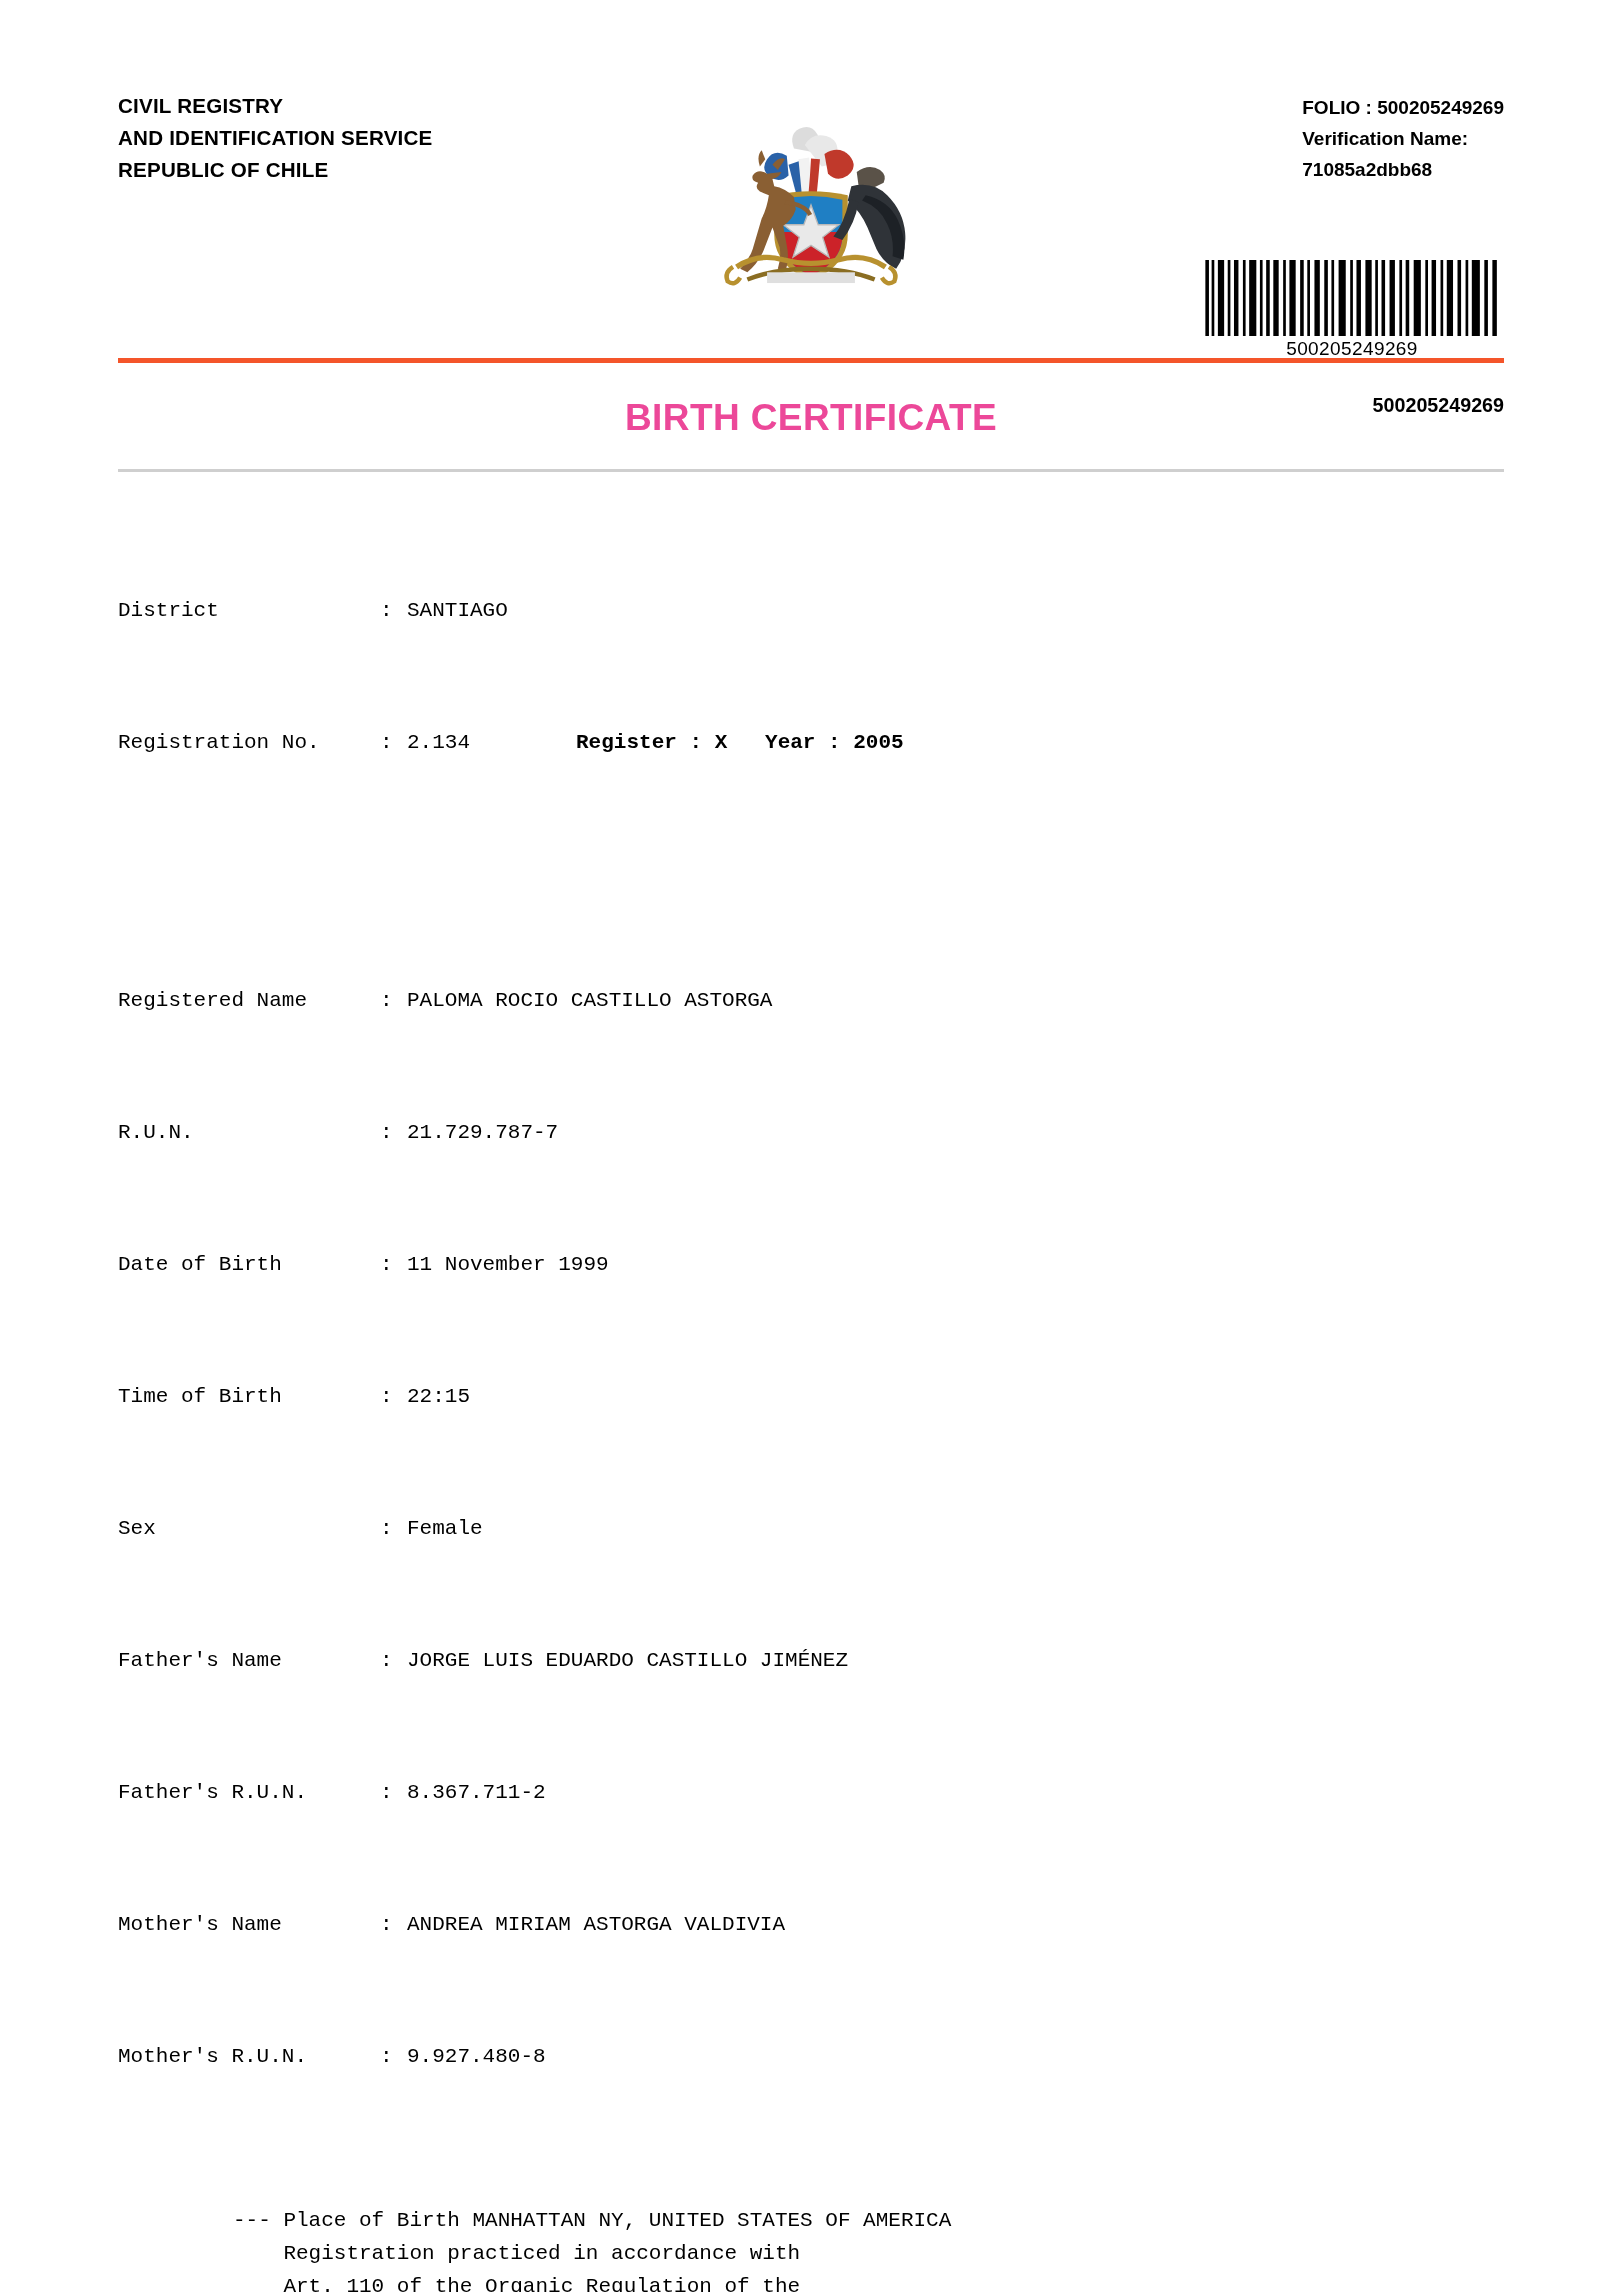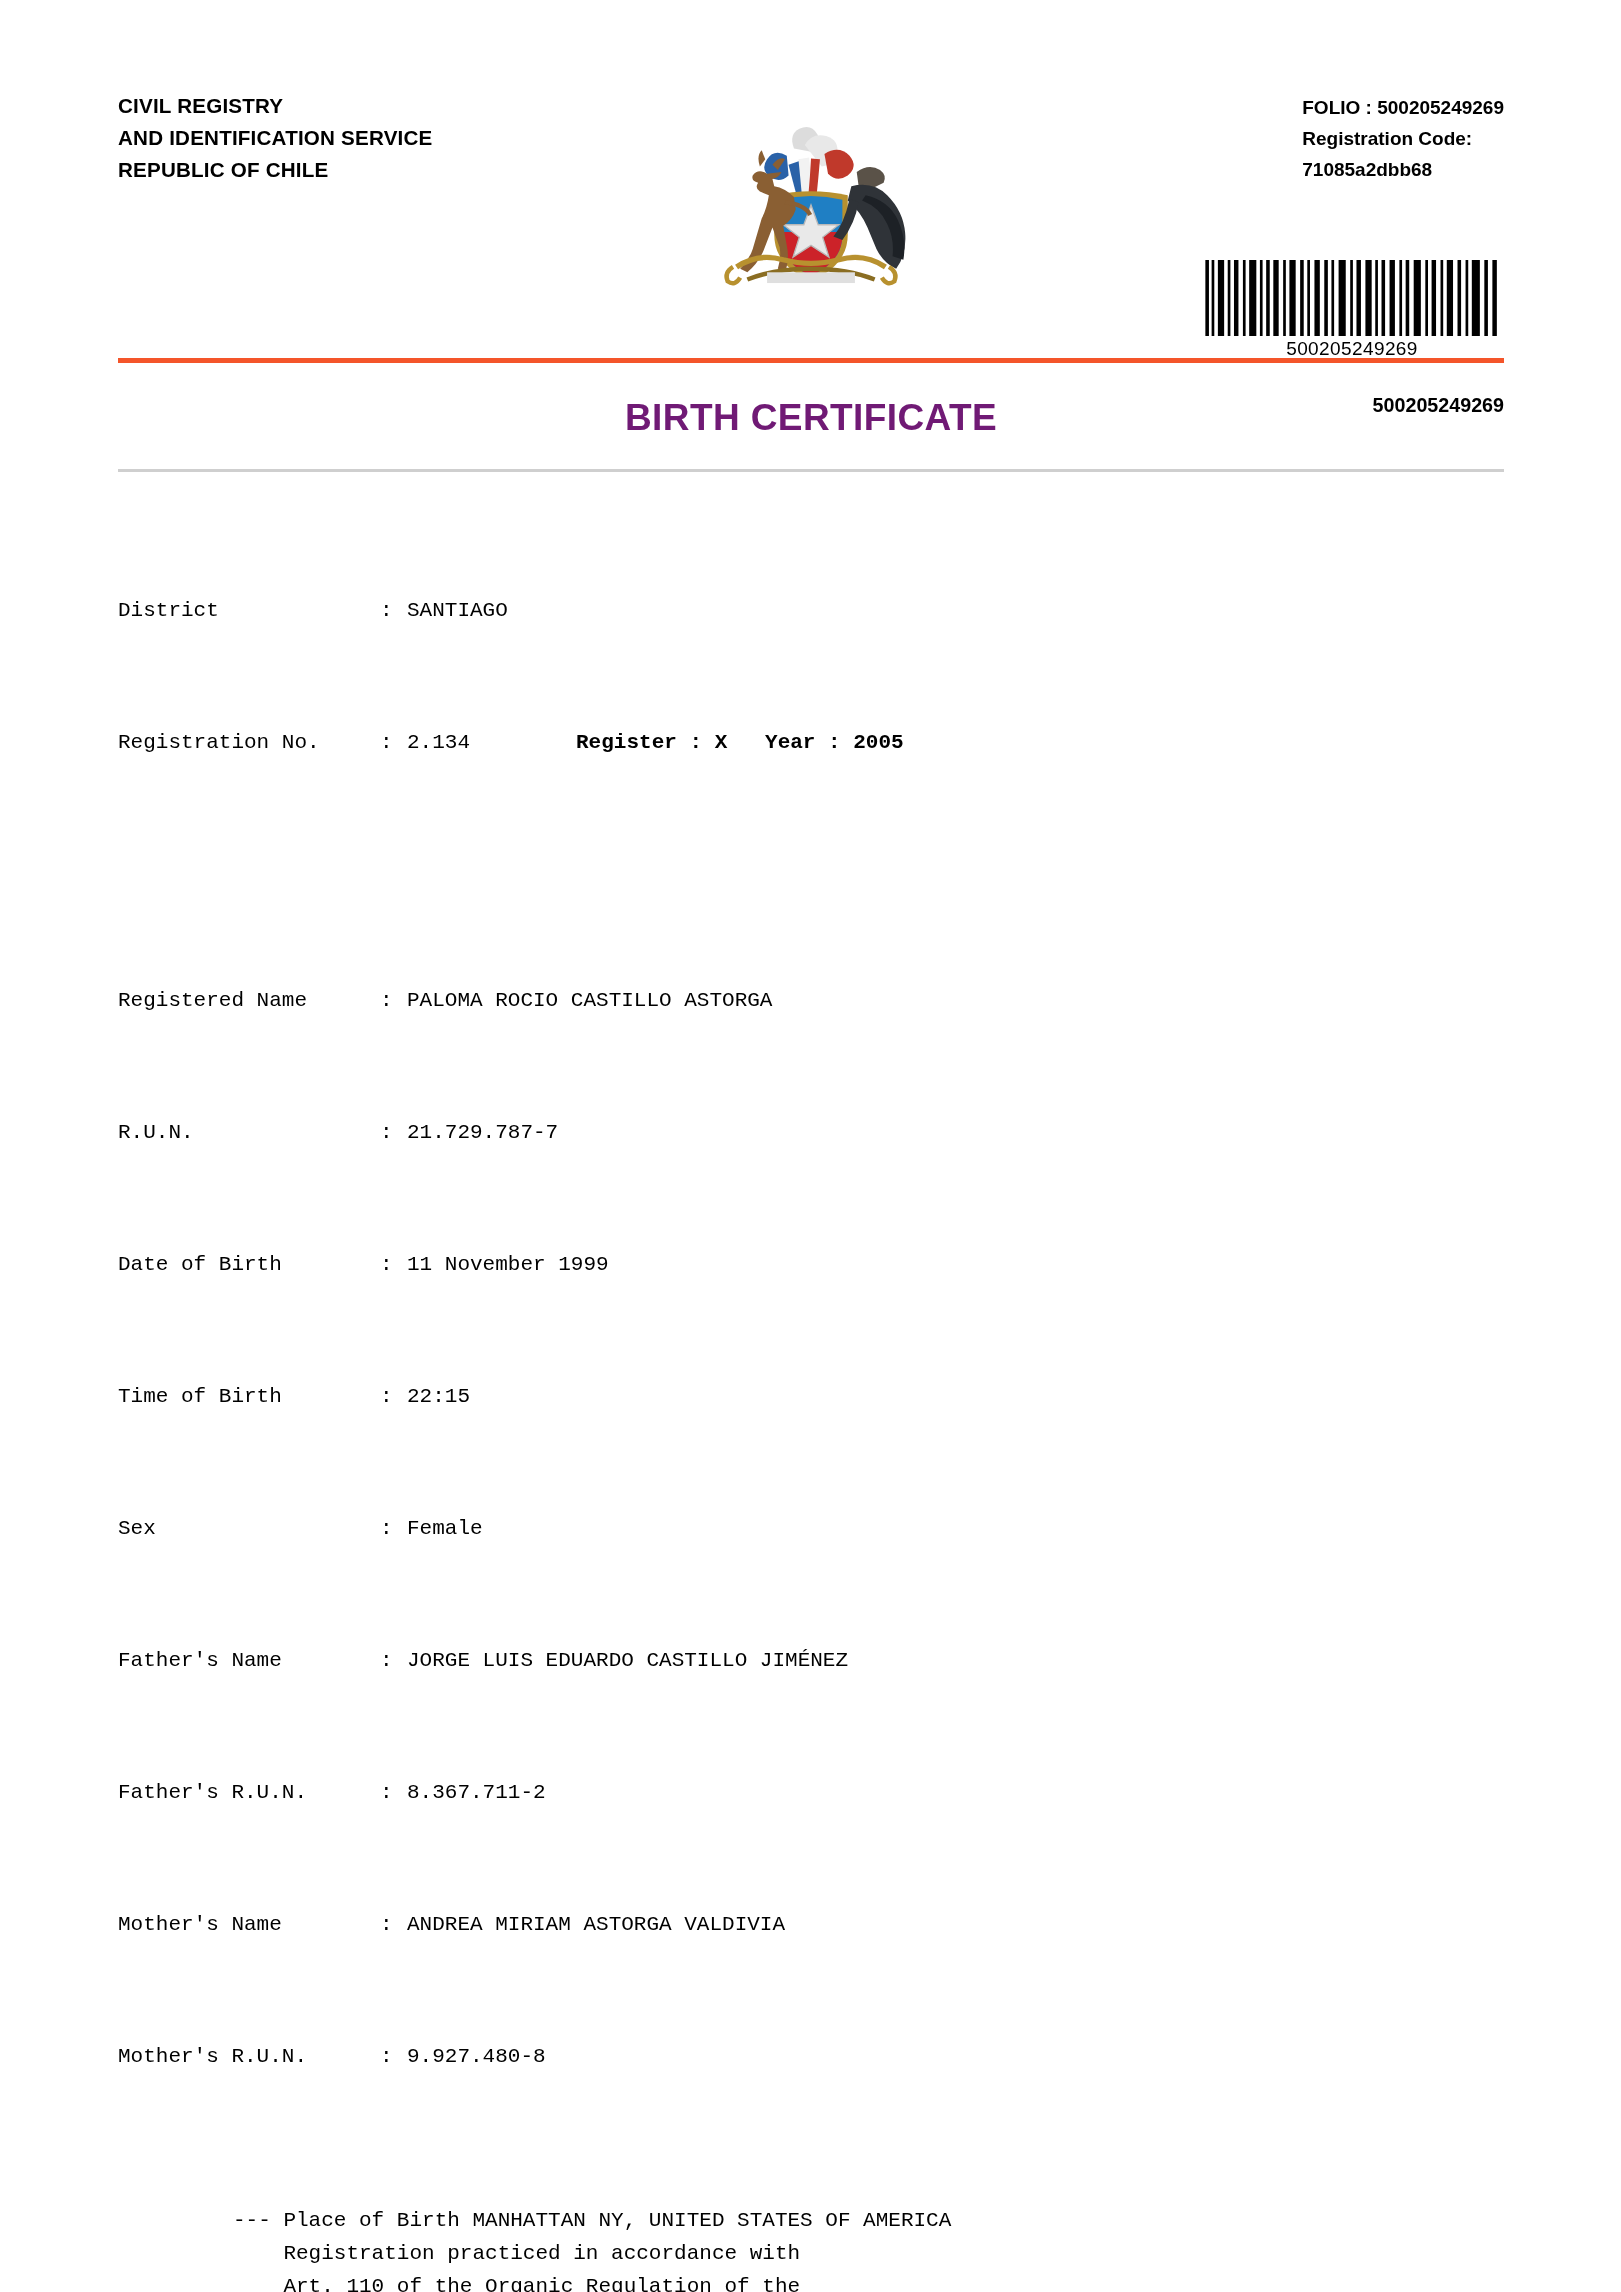--- a/index.html
+++ b/index.html
@@ -82,21 +82,21 @@
     margin: 0;
   }
   .rule-gray {
     height: 1.8px;
     background: #cfcfcf;
   }
 
   
   .title {
     text-align: center;
-    color: #701a75;
+    color: #ec4899;
     font-size: 37px;
     font-weight: bold;
     letter-spacing: 0.4px;
     padding-top: 34px;
     padding-bottom: 30px;
   }
   .subtitle {
     text-align: center;
     font-size: 23px;
     padding-bottom: 23px;
@@ -165,21 +165,21 @@
         <path d="M62 176 q24 -16 52 -8 q16 4 31 4 q15 0 31 -4 q28 -8 52 8" stroke="#b8912f" stroke-width="6" fill="none"></path>
         <path d="M74 190 q30 -12 71 -12 q41 0 71 12" stroke="#8a6d22" stroke-width="5" fill="none"></path>
         <rect x="96" y="182" width="98" height="12" fill="#dfdfdf"></rect>
         <path d="M58 176 q-10 6 -6 16 q8 6 14 -4" stroke="#b8912f" stroke-width="5" fill="none"></path>
         <path d="M232 176 q10 6 6 16 q-8 6 -14 -4" stroke="#b8912f" stroke-width="5" fill="none"></path>
       </svg>
     </div>
 
     <div class="folio-block">
       <div>FOLIO : 500205249269</div>
-      <div>Registration Code:</div>
+      <div>Verification Name:</div>
       <div>71085a2dbb68</div>
     </div>
 
     <div class="barcode-block">
       <svg class="barcode-1d" viewBox="0 0 340 85" preserveAspectRatio="none">
         <rect x="0" y="0" width="340" height="85" fill="#fff"></rect>
         <g fill="#000">
           <rect x="6" y="0" width="4" height="85"></rect>
             <rect x="13" y="0" width="3" height="85"></rect>
           <rect x="20" y="0" width="7" height="85"></rect>

